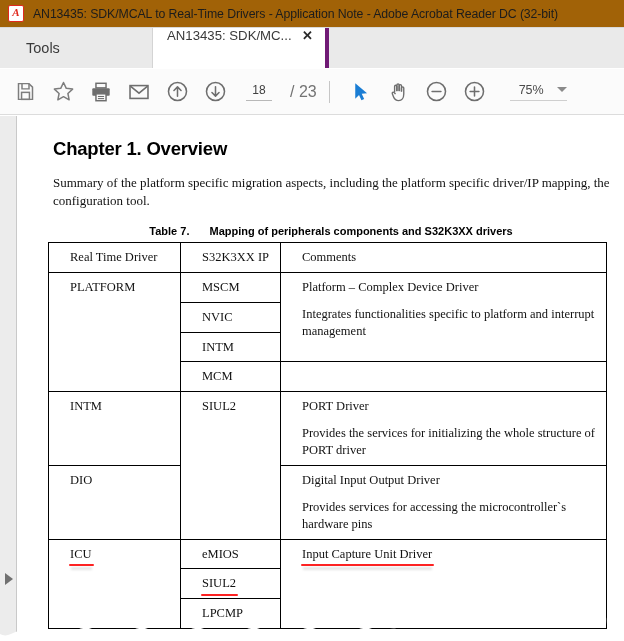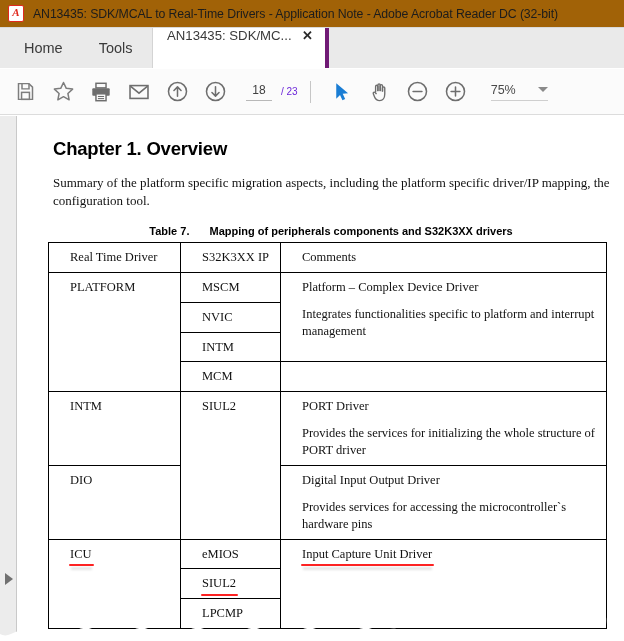--- a/index.html
+++ b/index.html
@@ -129,34 +129,34 @@
     text-align: center;
     font-size: 12px;
     color: #404040;
     border: none;
     border-bottom: 1px solid #b8b8b8;
     background: transparent;
     padding-bottom: 3px;
     font-family: "Liberation Sans", sans-serif;
   }
   .page-total {
-    font-size: 10px;
-    color: #6d28d9;
-    margin-left: 9px;
+    font-size: 16px;
+    color: #737373;
+    margin-left: 18px;
     white-space: nowrap;
   }
   .zoombox {
     display: flex; align-items: center;
     margin-left: 16px;
     border-bottom: 1px solid #cfcfcf;
     padding-bottom: 3px;
   }
   .zoom-val {
     font-size: 12.5px; color: #4a4a4a;
-    width: 34px; text-align: left;
+    width: 34px; text-align: right;
   }
   .zoom-caret {
     margin-left: 13px;
     width: 0; height: 0;
     border-left: 5px solid transparent;
     border-right: 5px solid transparent;
     border-top: 5px solid #8a8a8a;
   }
 
   
@@ -286,21 +286,20 @@
 
 <div id="app">
 
   <div class="titlebar">
     <div class="pdf-icon"></div>
     <div class="titlebar-text">AN13435: SDK/MCAL to Real-Time Drivers - Application Note - Adobe Acrobat Reader DC (32-bit)</div>
   </div>
 
   <div class="tabstrip">
     <div class="tab-home-tools">
-      <div class="navtab home">Home</div>
       <div class="navtab tools">Tools</div>
     </div>
     <div class="doc-tab">
       <div class="doc-tab-label">AN13435: SDK/MC...</div>
       <div class="tab-close">✕</div>
     </div>
     <div class="tabstrip-rest"></div>
   </div>
 
   <div class="toolbar">

